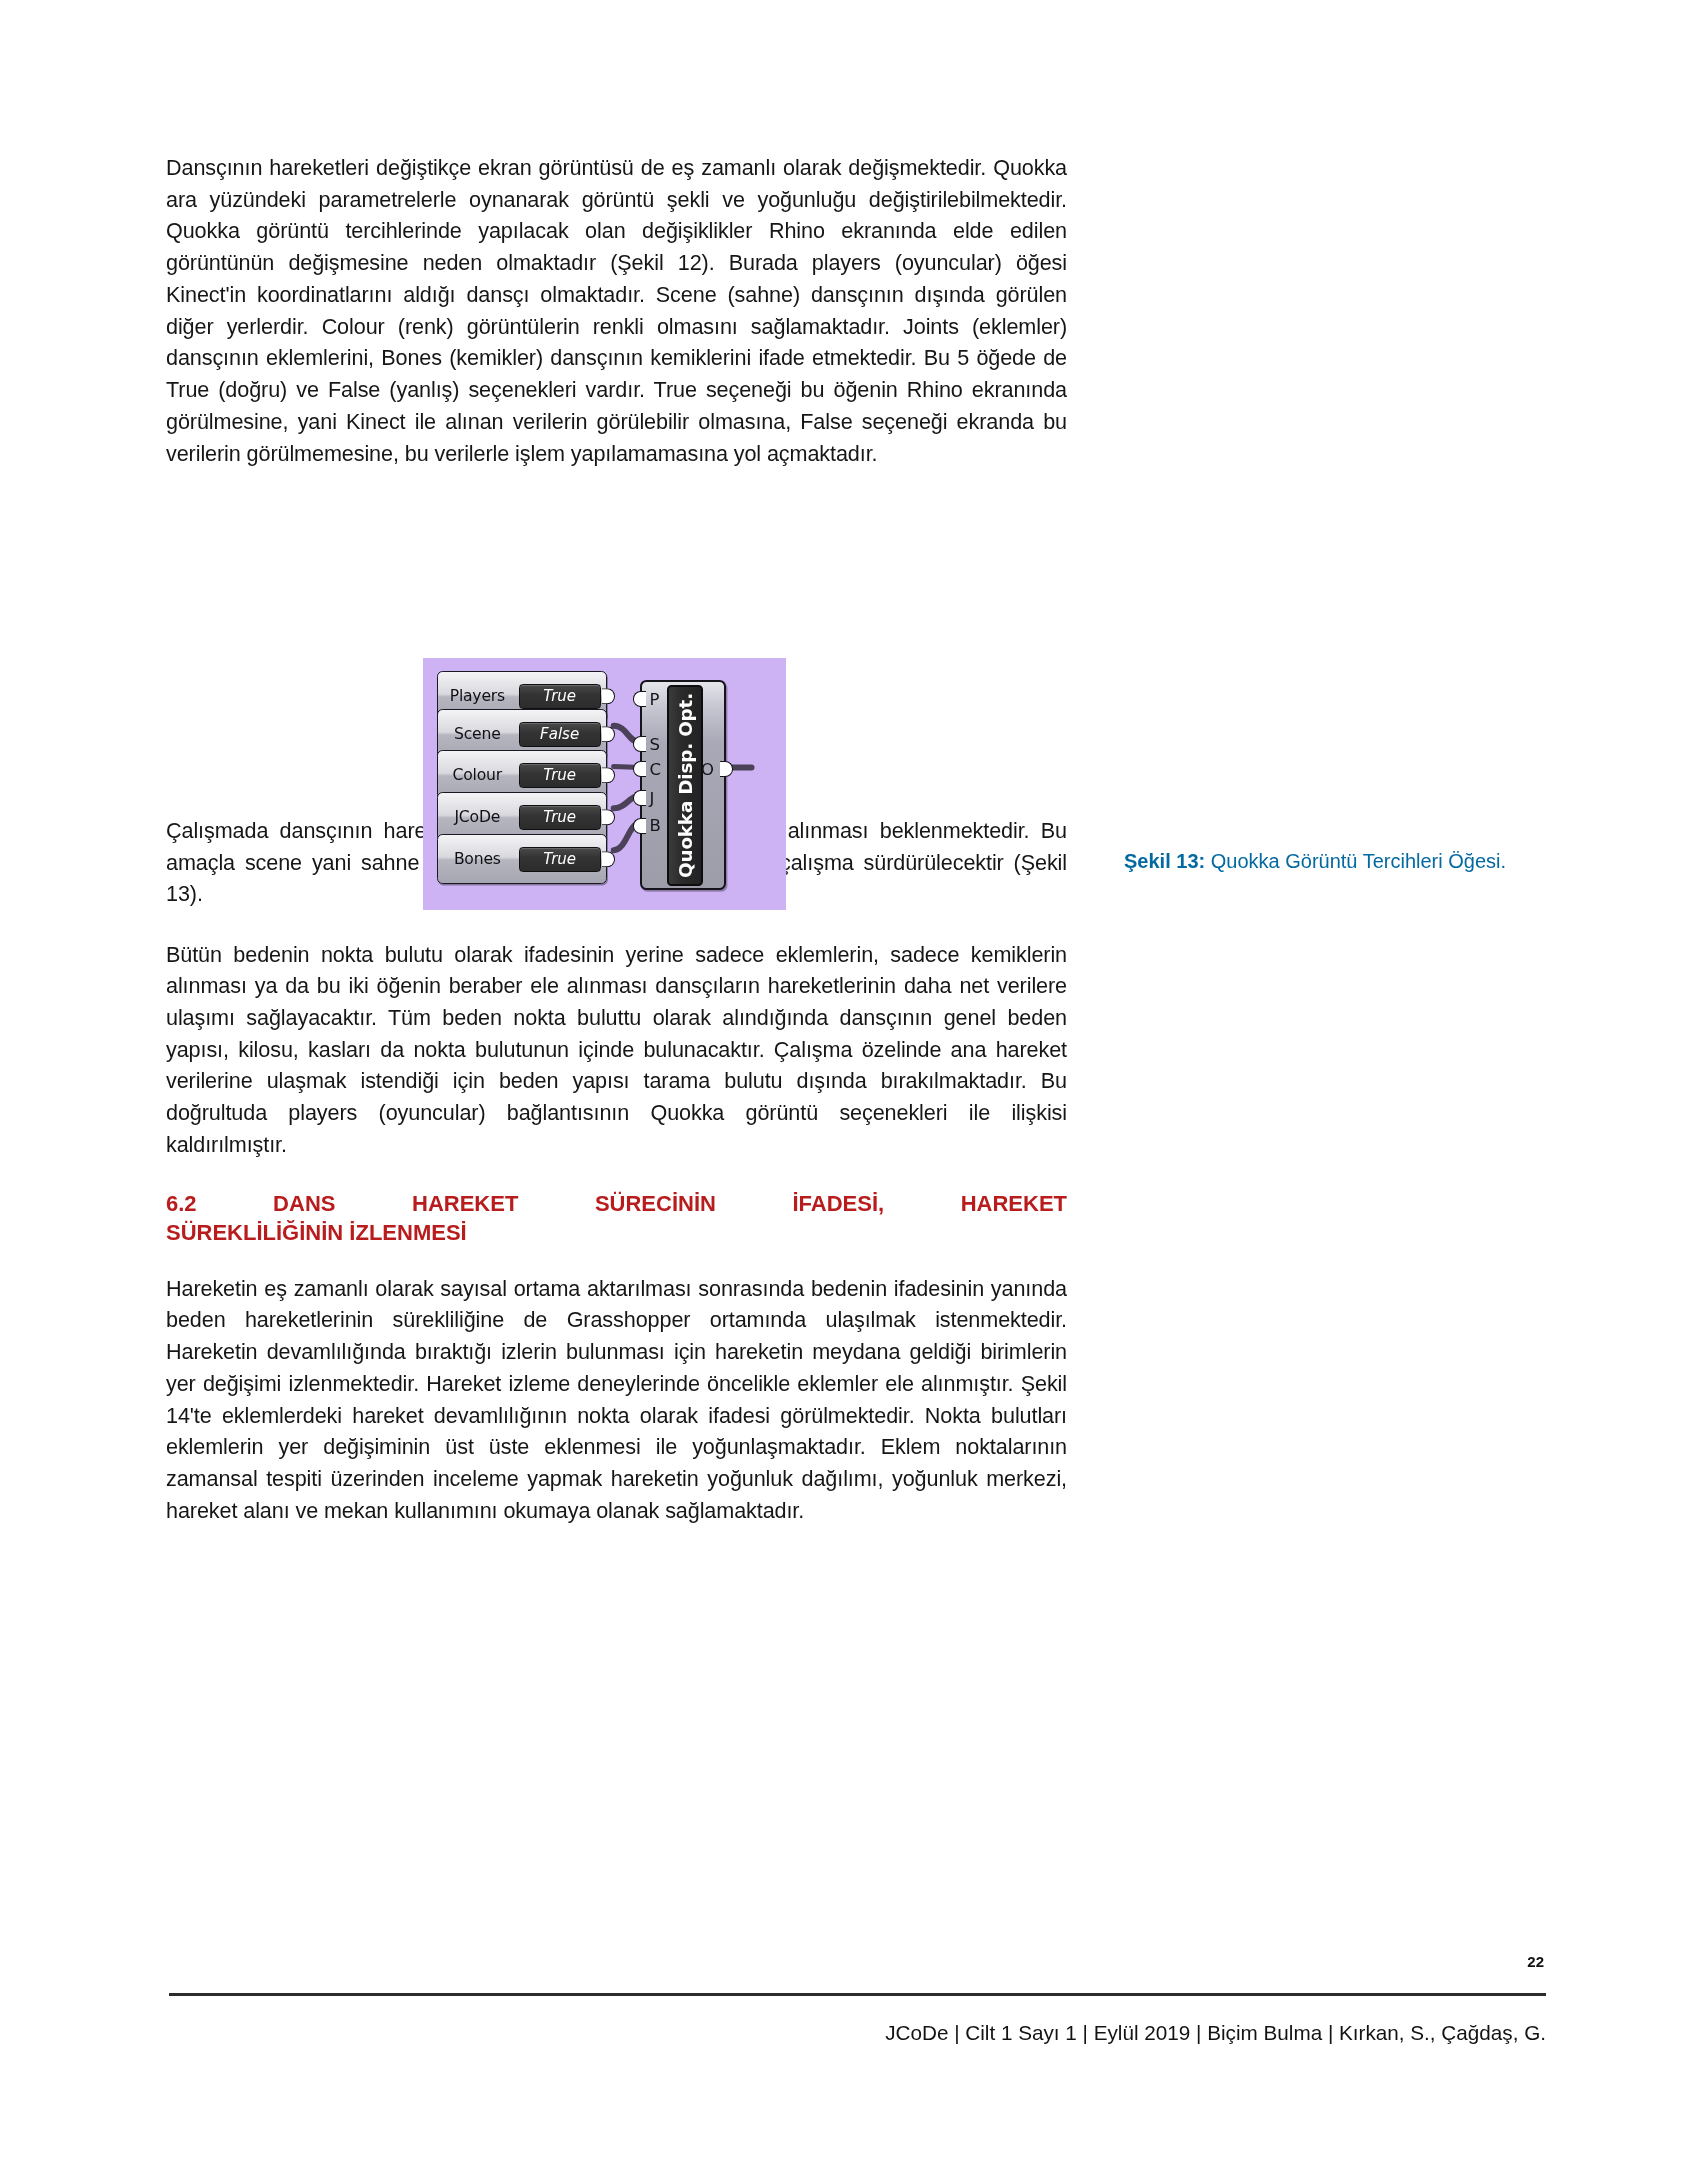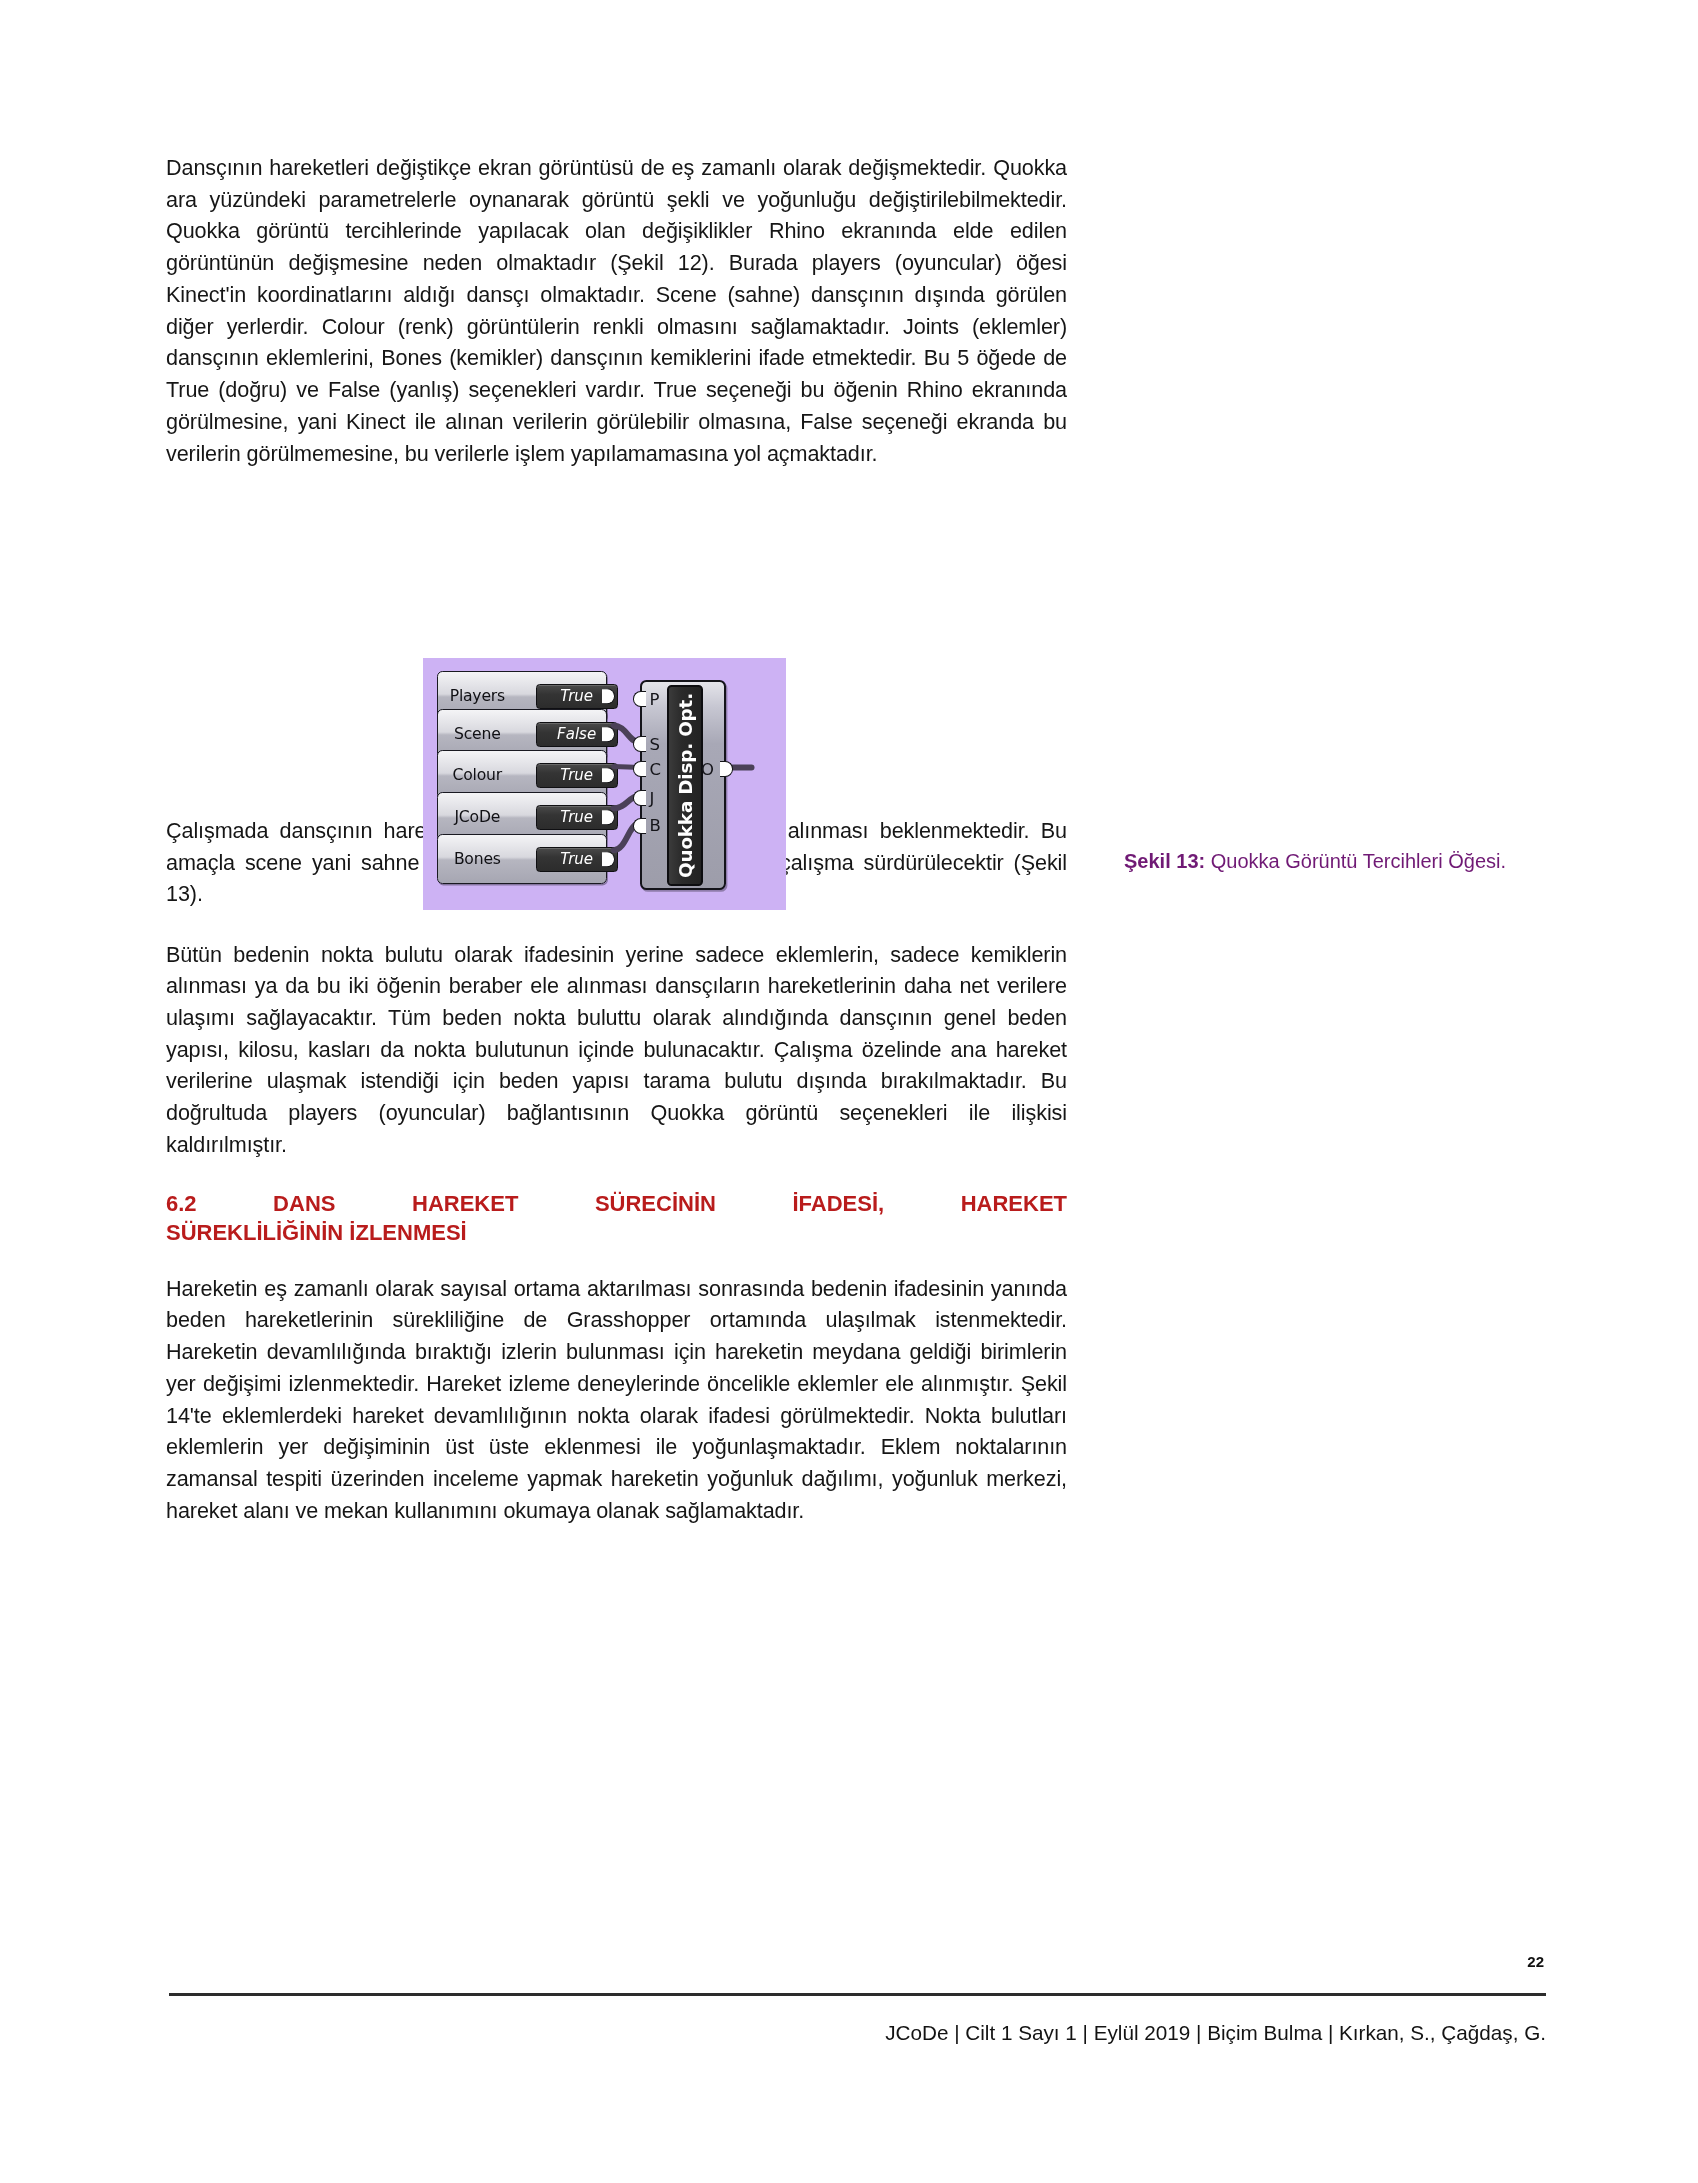--- a/index.html
+++ b/index.html
@@ -76,21 +76,20 @@
     left: 13.8px;
     width: 170px;
     height: 50px;
     border-radius: 5.5px;
     background: linear-gradient(180deg, #f4f4f6 0%, #d8d8de 46%, #b6b6c0 52%, #a6a6b2 100%);
     border: 1.8px solid #191921;
     box-shadow: 0.9px 1.4px 0 rgba(0,0,0,0.35);
     display: flex;
     align-items: center;
     padding: 0 0 0 0;
-    gap: 17px;
   }
   .toggle .tg-label {
     flex: 0 0 auto;
     width: 79px;
     text-align: center;
     font-size: 15.6px;
     color: #101014;
     font-family: "DejaVu Sans", sans-serif;
     letter-spacing: -0.2px;
   }
@@ -200,21 +199,21 @@
   }
 
   
   .caption {
     position: absolute;
     left: 1117px;
     top: 848px;
     width: 441px;
     font-size: 20px;
     line-height: 1.35;
-    color: #701a75;
+    color: #0369a1;
   }
   .caption b { font-weight: 700; }
 
   
   .page-number {
     position: absolute;
     right: 161px;
     top: 1953px;
     font-size: 15px;
     font-weight: 700;

